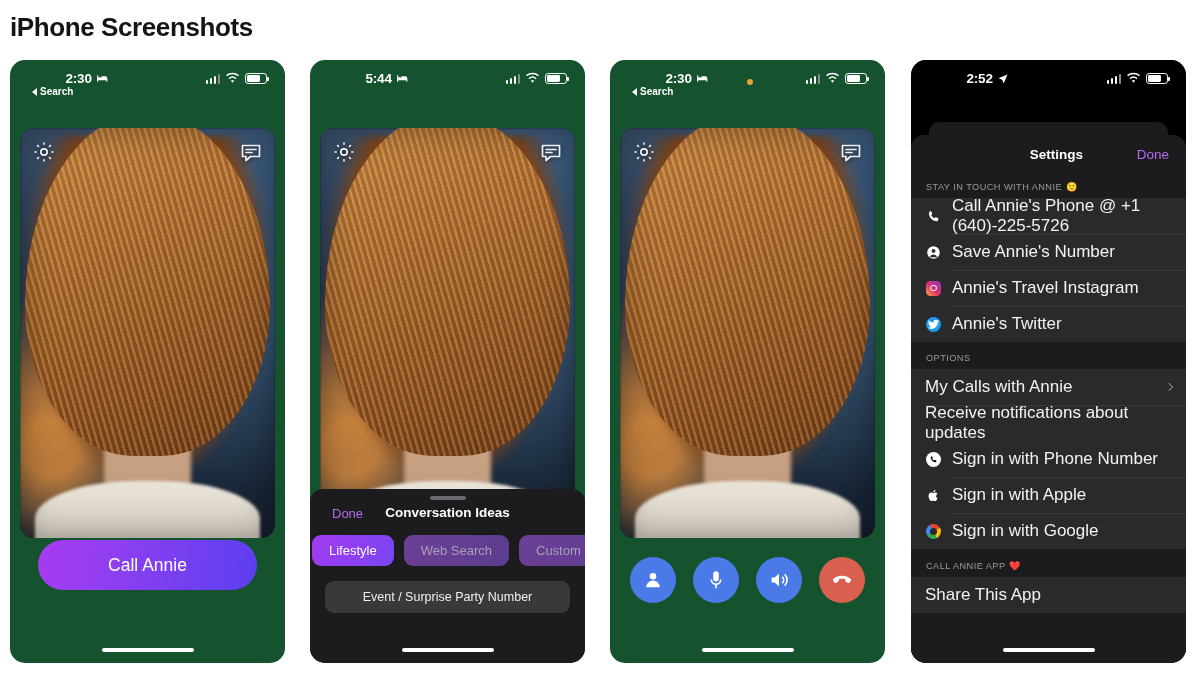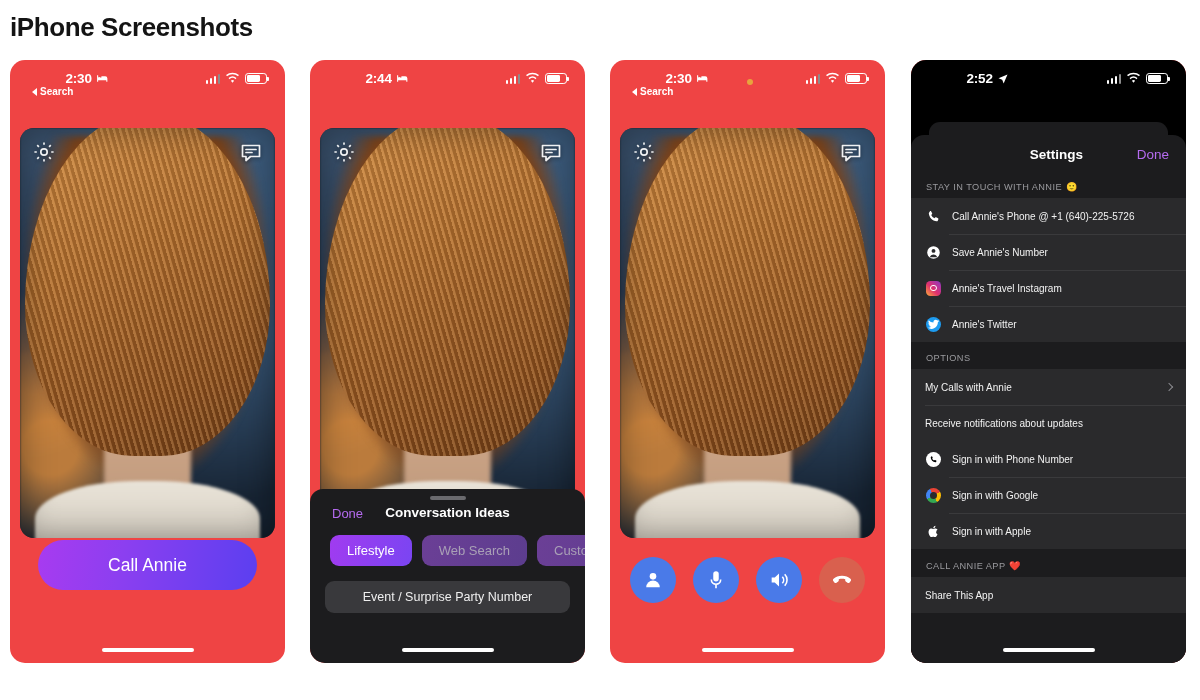--- a/index.html
+++ b/index.html
@@ -19,21 +19,21 @@
   }
   .phones {
     position: absolute;
     left: 0; top: 60px;
     width: 1200px; height: 605px;
   }
   .phone {
     position: absolute;
     top: 0;
     width: 275px; height: 603px;
-    background: #ef4444;
+    background: #14532d;
     border-radius: 15px;
     overflow: hidden;
   }
   #phone-1 { left: 10px; }
   #phone-2 { left: 310px; }
   #phone-3 { left: 610px; }
   #phone-4 { left: 911px; }
 
   
   .statusbar {
@@ -230,21 +230,21 @@
   }
   .sheet-done {
     position: absolute; left: 22px; top: 17px;
     font-size: 13px; color: #b56bf0; cursor: pointer;
   }
   .sheet-title {
     position: absolute; left: 0; top: 16px; width: 100%;
     text-align: center; font-size: 13.5px; font-weight: bold; color: #ffffff;
   }
   .chips {
-    position: absolute; left: 20px; top: 46px;
+    position: absolute; left: 2px; top: 46px;
     display: flex; gap: 10px;
   }
   .chip {
     height: 31px; padding: 0 17px;
     border-radius: 9px;
     display: flex; align-items: center;
     font-size: 13px; white-space: nowrap;
     cursor: pointer;
   }
   .chip.active {
@@ -305,21 +305,21 @@
     padding: 11px 15px 6px;
     font-size: 9.2px; letter-spacing: .45px;
     color: #9a9a9e; text-transform: uppercase;
     display: flex; align-items: center; gap: 4px;
   }
   .st-group { background: #2a2a2c; }
   .st-row {
     height: 36px;
     display: flex; align-items: center;
     padding: 0 14px;
-    font-size: 10px; color: #f2f2f2;
+    font-size: 17px; color: #f2f2f2;
     position: relative; cursor: pointer;
   }
   .st-row + .st-row::before {
     content: ""; position: absolute; left: 14px; right: 0; top: 0;
     height: 1px; background: #3a3a3c;
   }
   .st-row.indent + .st-row.indent::before { left: 38px; }
   .st-ico {
     width: 17px; height: 17px; margin-right: 10px;
     display: flex; align-items: center; justify-content: center;
@@ -428,21 +428,21 @@
       </div>
     </div>
 
     <button class="call-btn">Call Annie</button>
     <div class="home-ind"></div>
   </div>
 
   <div class="phone" id="phone-2">
     <div class="statusbar">
       <div class="sb-time">
-        <span>2:44</span>
+        <span>5:44</span>
         <svg viewBox="0 0 24 24" width="13" height="13" fill="#fff">
             <path d="M2 10V6H4v4h6V8h7a4 4 0 0 1 4 4v6h-2v-3H4v3H2V10zm4-1a1.6 1.6 0 1 1 0 3.2A1.6 1.6 0 0 1 6 9z"></path>
           </svg>
       </div>
       <div class="sb-right">
         <span class="bars">
             <i></i>
             <i></i>
             <i></i>
             <i></i>
@@ -682,33 +682,33 @@
               <span class="circ-phone">
                   <svg viewBox="0 0 24 24" fill="#000">
                     <path d="M6.6 3.2c.6-.3 1.4 0 1.7.6l1.5 3a1.4 1.4 0 0 1-.3 1.6l-1.2 1.1a11 11 0 0 0 5.2 5.2l1.1-1.2c.4-.4 1.1-.6 1.6-.3l3 1.5c.6.3.9 1.1.6 1.7l-1 2.2c-.3.6-.9 1-1.6.9C9.9 18.7 5.3 14.1 4.5 6.8c-.1-.7.3-1.3.9-1.6z"></path>
                   </svg>
                 </span>
             </span>
             <span>Sign in with Phone Number</span>
           </div>
           <div class="st-row indent">
             <span class="st-ico">
+              <svg viewBox="0 0 24 24" fill="#ffffff">
+                  <path d="M16.4 12.6c0-2.3 1.9-3.4 2-3.5-1.1-1.6-2.8-1.8-3.4-1.9-1.4-.1-2.8.9-3.5.9s-1.8-.8-3-.8c-1.5 0-2.9.9-3.7 2.3-1.6 2.7-.4 6.8 1.1 9 .7 1.1 1.6 2.3 2.8 2.3 1.1 0 1.5-.7 2.9-.7s1.7.7 2.9.7 2-1.1 2.7-2.2c.9-1.2 1.2-2.4 1.2-2.5 0 0-2.3-.9-2.3-3.6zM14.2 5.6c.6-.7 1-1.8.9-2.8-.9 0-2 .6-2.6 1.4-.6.6-1.1 1.7-.9 2.7 1 .1 2-.6 2.6-1.3z"></path>
+                </svg>
+            </span>
+            <span>Sign in with Apple</span>
+          </div>
+          <div class="st-row indent">
+            <span class="st-ico">
                 <span class="g-ico">
                   <i></i>
                 </span>
               </span>
             <span>Sign in with Google</span>
-          </div>
-          <div class="st-row indent">
-            <span class="st-ico">
-              <svg viewBox="0 0 24 24" fill="#ffffff">
-                  <path d="M16.4 12.6c0-2.3 1.9-3.4 2-3.5-1.1-1.6-2.8-1.8-3.4-1.9-1.4-.1-2.8.9-3.5.9s-1.8-.8-3-.8c-1.5 0-2.9.9-3.7 2.3-1.6 2.7-.4 6.8 1.1 9 .7 1.1 1.6 2.3 2.8 2.3 1.1 0 1.5-.7 2.9-.7s1.7.7 2.9.7 2-1.1 2.7-2.2c.9-1.2 1.2-2.4 1.2-2.5 0 0-2.3-.9-2.3-3.6zM14.2 5.6c.6-.7 1-1.8.9-2.8-.9 0-2 .6-2.6 1.4-.6.6-1.1 1.7-.9 2.7 1 .1 2-.6 2.6-1.3z"></path>
-                </svg>
-            </span>
-            <span>Sign in with Apple</span>
           </div>
         </div>
 
         <div class="st-header">
           <span>CALL ANNIE APP</span>
           <span>❤️</span>
         </div>
         <div class="st-group">
           <div class="st-row">
             <span>Share This App</span>

